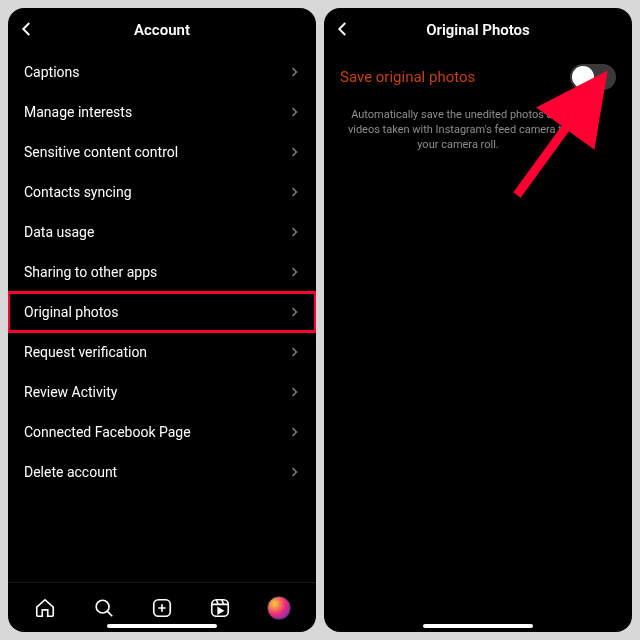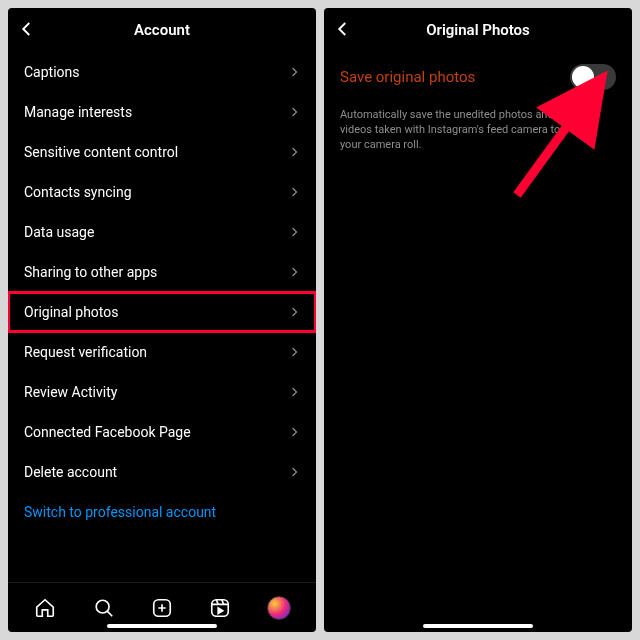--- a/index.html
+++ b/index.html
@@ -9,21 +9,21 @@
     width: 640px;
     height: 640px;
     display: flex;
     gap: 8px;
     padding: 8px;
   }
   .phone {
     background: #000;
     width: 308px;
     height: 624px;
-    border-radius: 4px;
+    border-radius: 16px;
     position: relative;
     color: #fff;
     overflow: hidden;
     display: flex;
     flex-direction: column;
   }
   .header {
     height: 44px;
     display: flex;
     align-items: center;
@@ -36,20 +36,21 @@
     position: absolute;
     left: 10px;
     top: 12px;
     width: 20px;
     height: 20px;
   }
   .back svg { width: 18px; height: 18px; }
   .content {
     flex: 1;
     overflow: hidden;
+    text-align: center;
   }
   .row {
     display: flex;
     align-items: center;
     justify-content: space-between;
     padding: 12px 16px;
     font-size: 14px;
     font-weight: 400;
     position: relative;
   }
@@ -246,21 +247,20 @@
         </span>
       </div>
       <div class="row">
         <span class="label">Delete account</span>
         <span class="chev">
           <svg viewBox="0 0 24 24" fill="none" stroke="#8e8e8e" stroke-width="2.5">
             <polyline points="9 4 17 12 9 20"></polyline>
           </svg>
         </span>
       </div>
-      <div class="link-row"><span>Switch to professional account</span></div>
       <div class="link-row"></div>
     </div>
 
   <div class="tabbar">
     <div class="tab">
       <svg viewBox="0 0 24 24" fill="none" stroke="#fff" stroke-width="1.8">
           <path d="M3 11 12 3l9 8v9a1 1 0 0 1-1 1h-5v-7h-6v7H4a1 1 0 0 1-1-1z"></path>
         </svg>
     </div>
     <div class="tab">

